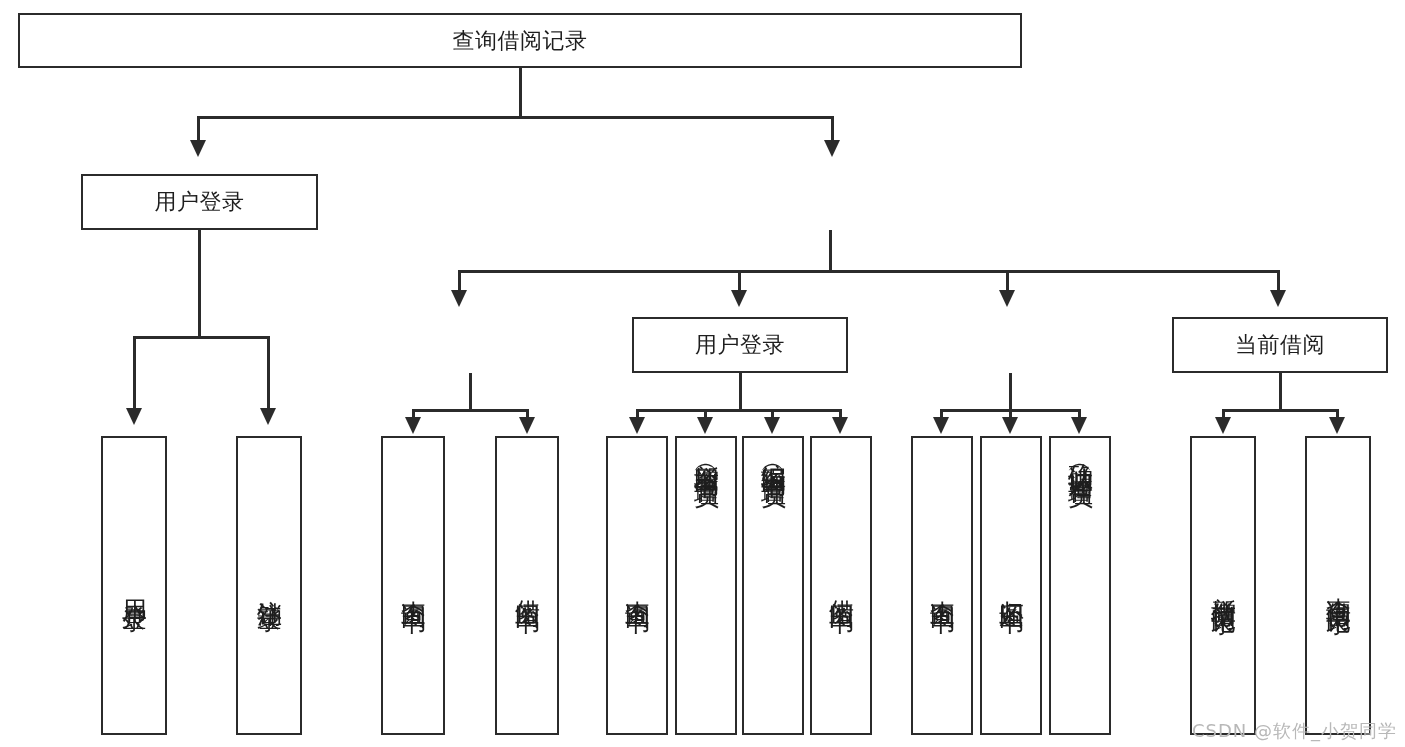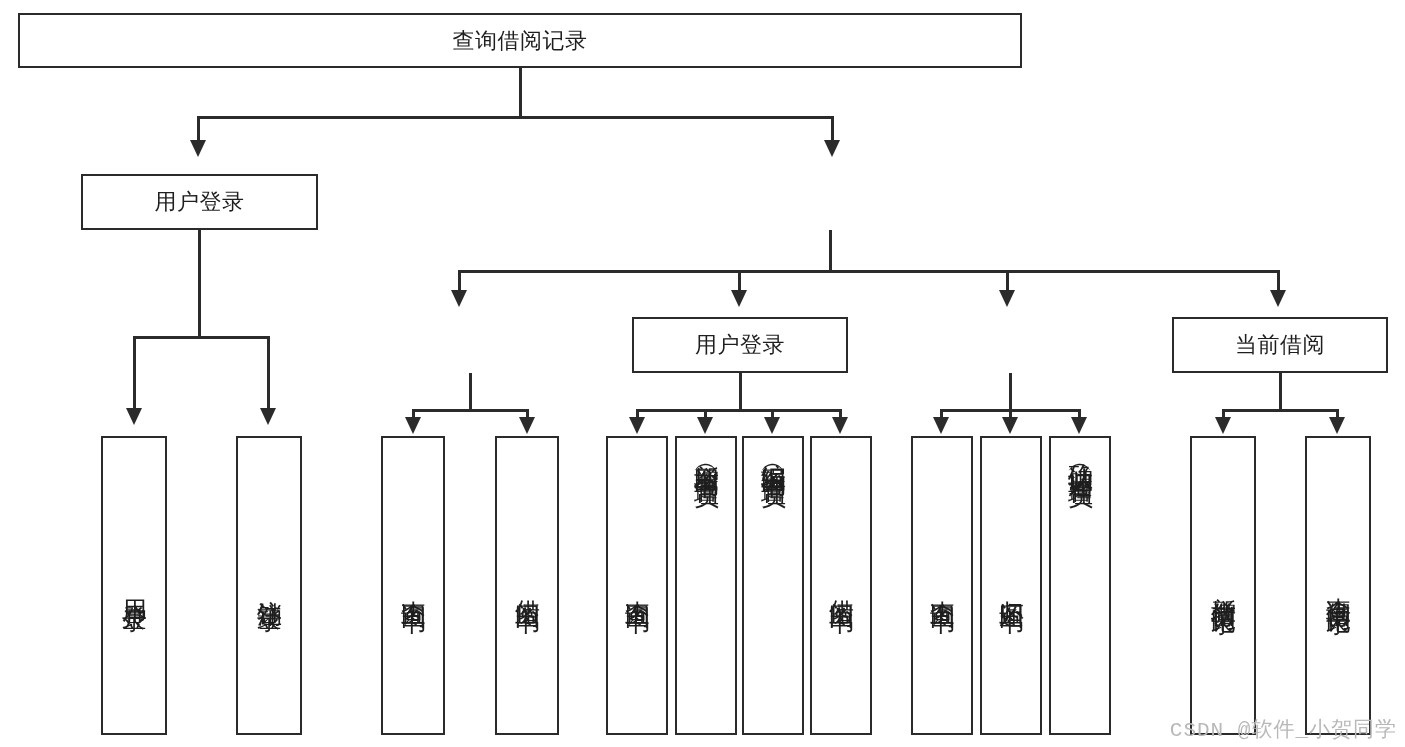--- a/index.html
+++ b/index.html
@@ -65,26 +65,25 @@
     width:0;height:0;
     border-left:8px solid transparent;
     border-right:8px solid transparent;
     border-top:17px solid #2b2b2b;
   }
   
   #watermark{
     position:absolute;
     right:8px;
     bottom:4px;
-    font-size:21px;
+    font-size:18px;
     color:#b8b8b8;
     letter-spacing:1px;
     white-space:nowrap;
     pointer-events:none;
-    font-family:Liberation Mono, monospace;
   }
 </style>
 </head>
 <body>
 
 <div id="diagram">
 
   <div class="node h" style="left:18px;top:13px;width:1004px;height:55px;">
     <span class="lbl">查询借阅记录</span>
   </div>

